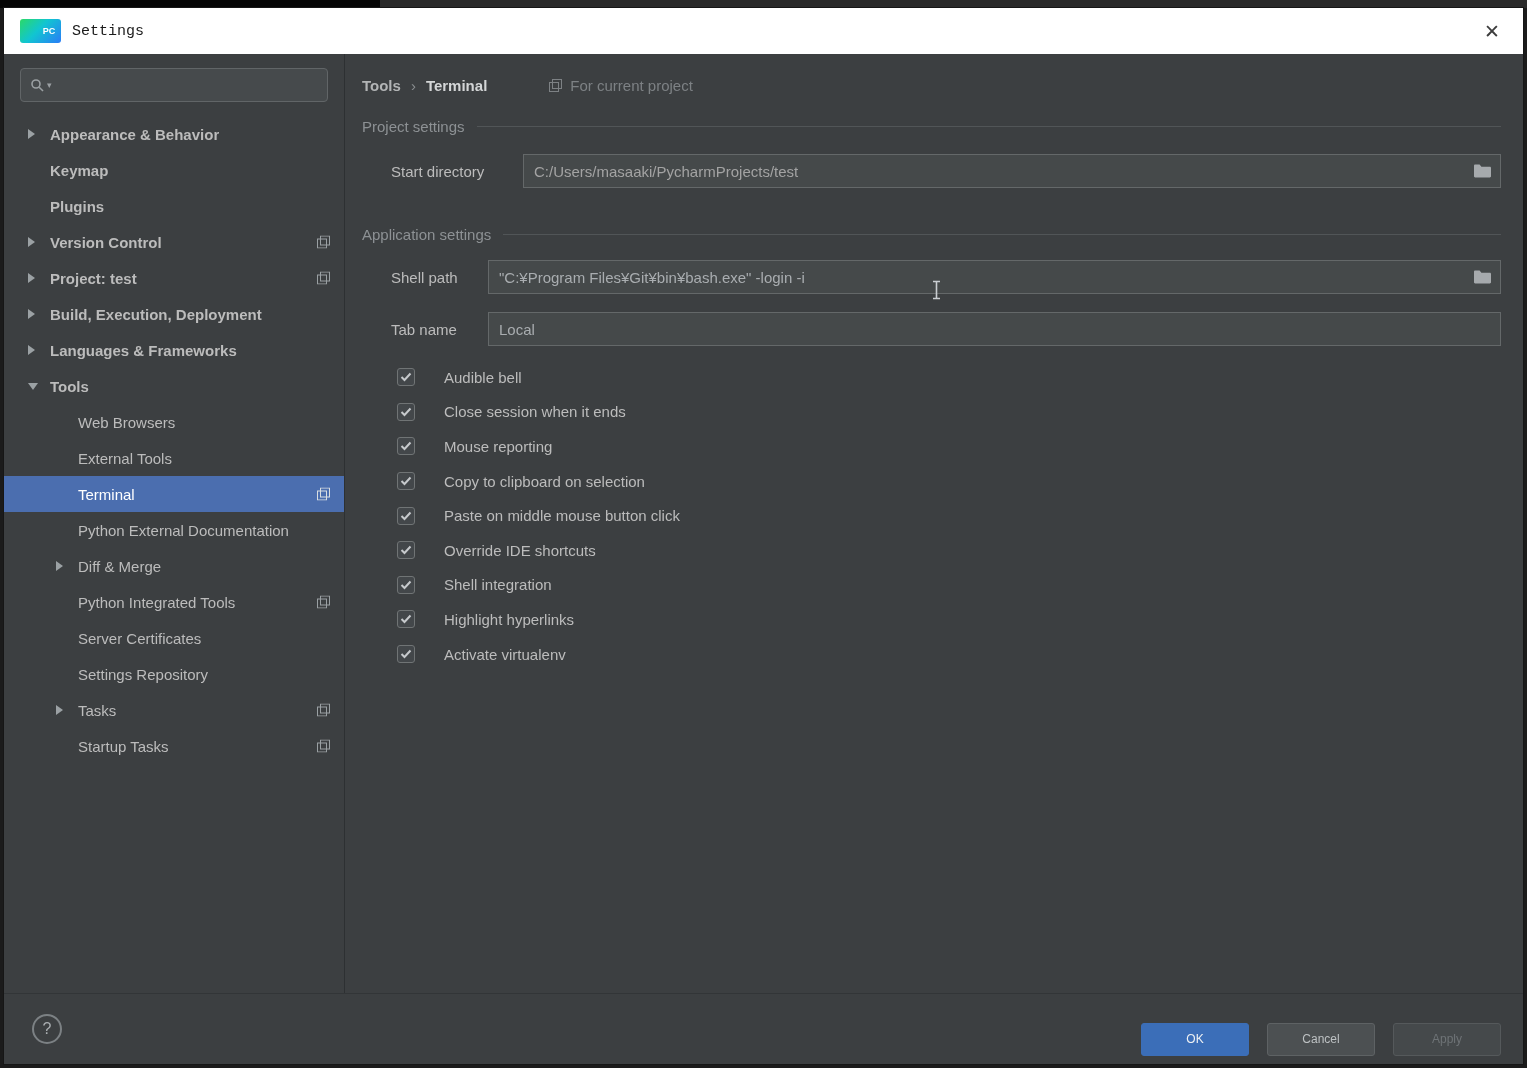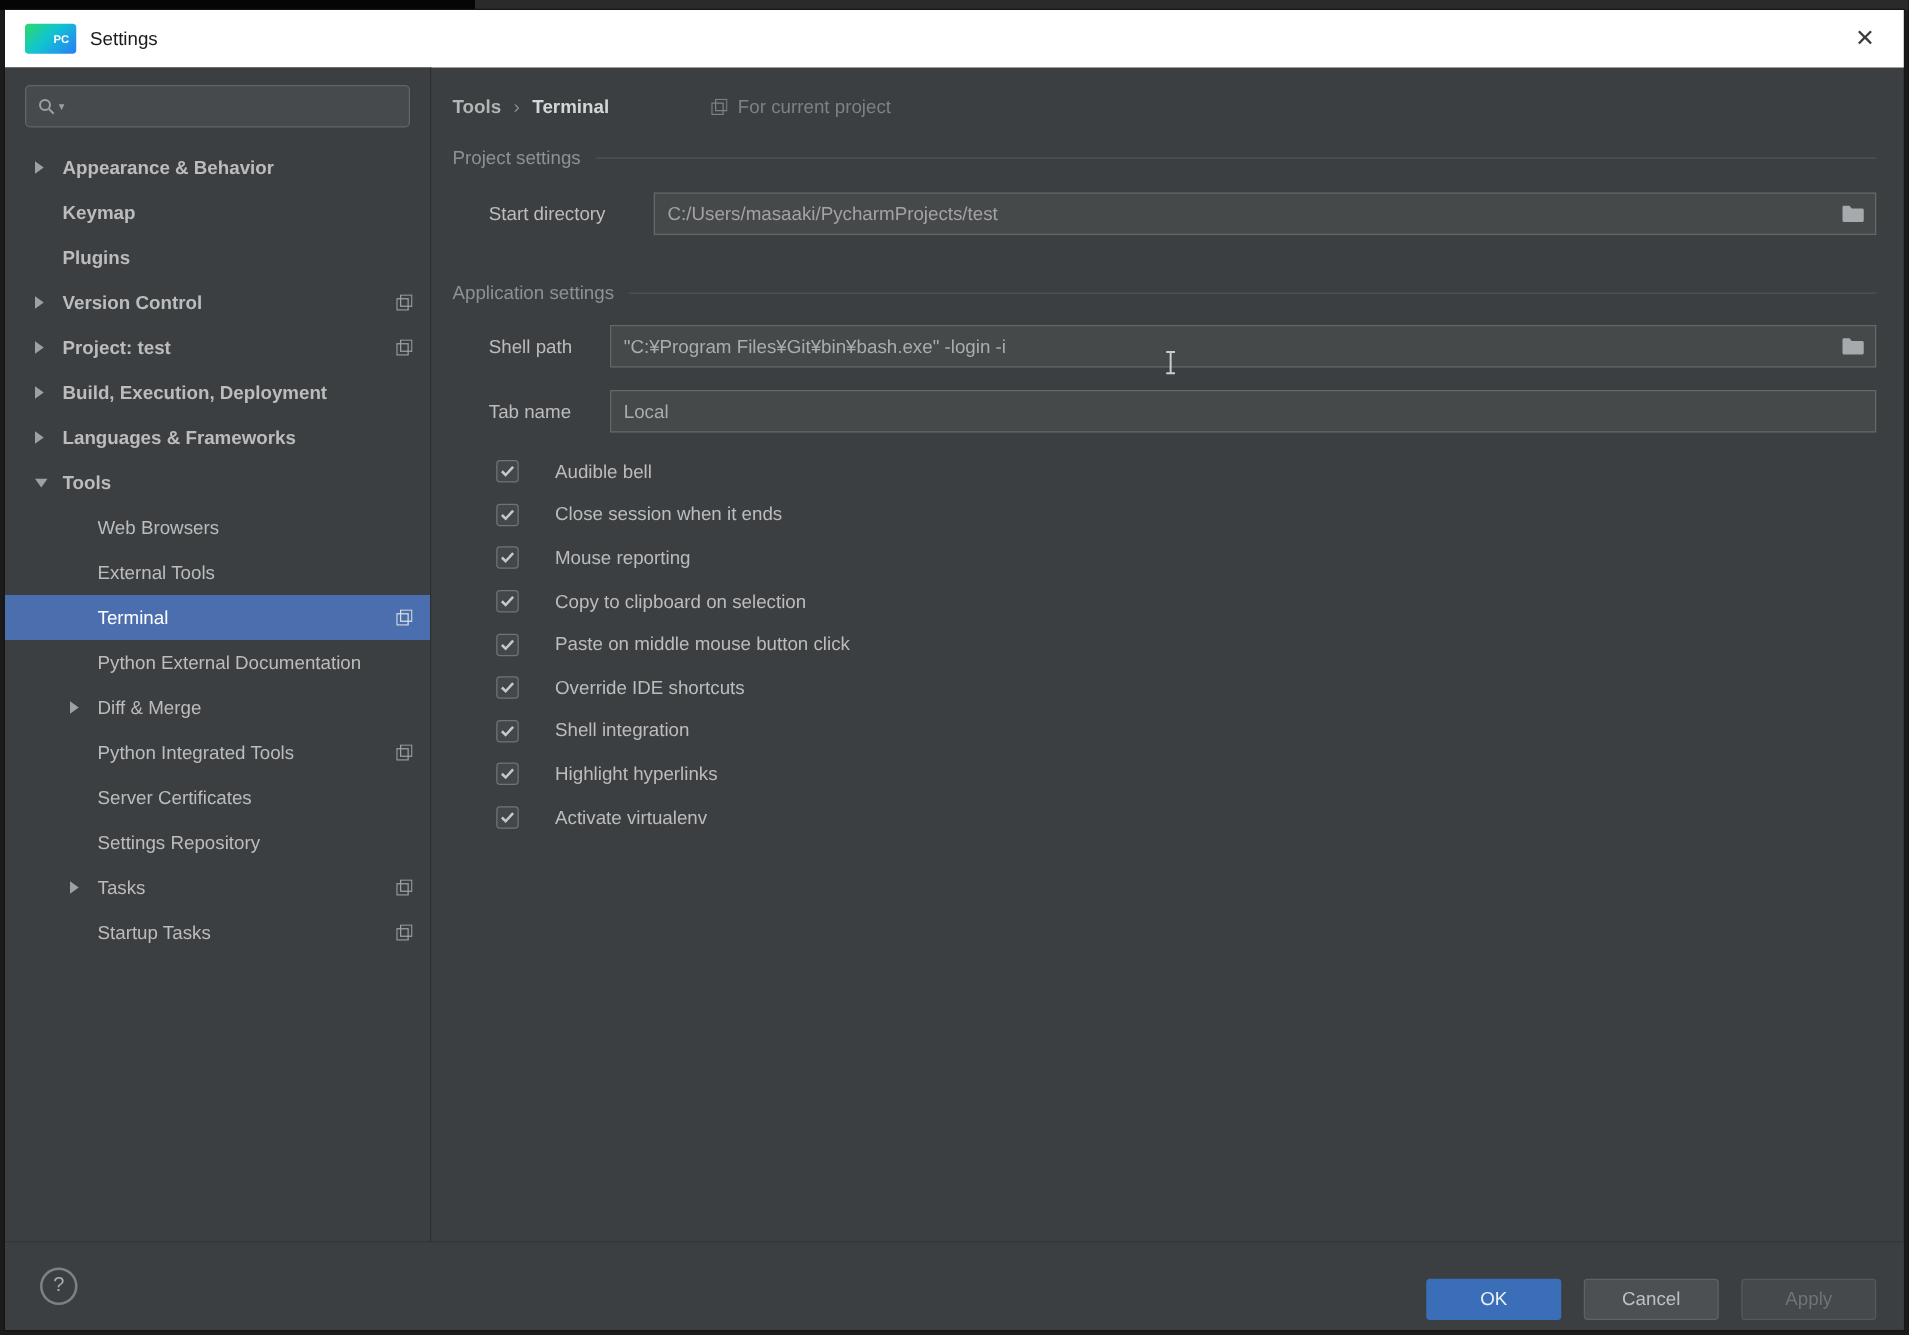--- a/index.html
+++ b/index.html
@@ -9,21 +9,21 @@
   .strip-right{position:absolute;left:380px;top:0;width:1147px;height:8px;background:#2a2a2a;}
 
   .dialog{position:absolute;left:4px;top:8px;width:1519px;height:1056px;background:#3c3f41;
           display:flex;flex-direction:column;box-shadow:0 0 0 1px #161616;}
 
   
   .titlebar{height:46px;flex:0 0 46px;background:#ffffff;display:flex;align-items:center;padding:0 16px;}
   .app-icon{width:24px;height:24px;border-radius:3px;flex:0 0 24px;
             background:linear-gradient(135deg,#2bd967 0%,#11c5d1 45%,#2a7cf7 100%);
             color:#fff;font-weight:bold;font-size:9px;display:flex;align-items:center;justify-content:center;padding-left:17px;}
-  .title-text{margin-left:11px;color:#1b1b1b;font-size:15px;}
+  .title-text{margin-left:11px;color:#1b1b1b;font-size:15px;font-family:Liberation Mono, monospace;}
   .close-btn{margin-left:auto;color:#3c3c3c;font-size:19px;width:30px;height:30px;
              display:flex;align-items:center;justify-content:center;cursor:default;}
 
   .body{flex:1;display:flex;min-height:0;}
 
   
   .sidebar{width:340px;flex:0 0 340px;background:#3c3f41;border-right:1px solid #2d3032;display:flex;flex-direction:column;}
   .search-box{margin:14px 16px 8px;height:32px;background:#464a4c;border:1px solid #616567;border-radius:4px;
               display:flex;align-items:center;padding:0 9px;gap:3px;flex:0 0 auto;}
   .search-box input{flex:1;background:transparent;border:0;outline:0;color:#c7cacc;font-size:14px;
@@ -42,21 +42,21 @@
   .tree-label.bold{font-weight:bold;}
   .badge{position:absolute;right:14px;top:50%;transform:translateY(-50%);color:#9aa0a3;display:flex;}
   .selected .badge{color:#d9dee1;}
 
   
   .content{flex:1;min-width:0;position:relative;color:#bcbcbc;}
   .breadcrumb{margin:16px 22px 0 17px;height:30px;display:flex;align-items:center;font-size:15px;gap:10px;}
   .crumb{font-weight:bold;color:#b2b4b5;cursor:default;}
   .crumb.current{color:#d4d6d7;}
   .crumb-sep{color:#8a8e90;}
-  .scope{margin-left:72px;display:flex;align-items:center;gap:8px;color:#7d8184;}
+  .scope{margin-left:52px;display:flex;align-items:center;gap:8px;color:#7d8184;}
 
   .section-head{margin:16px 22px 0 17px;display:flex;align-items:center;color:#8d9194;font-size:15px;height:20px;}
   .section-head .rule{flex:1;height:1px;background:#515557;margin-left:12px;}
 
   .form-row{margin:16px 22px 0 46px;display:flex;align-items:center;}
   .form-row.gap-lg{margin-top:18px;}
   .flabel{font-size:15px;color:#bcbcbc;flex:0 0 auto;}
   .flabel.w-start{width:132px;}
   .flabel.w-app{width:97px;}
   .field{flex:1;height:32px;background:#45494a;border:1px solid #646869;display:flex;align-items:center;
@@ -73,21 +73,21 @@
           display:flex;align-items:center;justify-content:center;box-sizing:border-box;}
   .cb-label{font-size:15px;color:#bcbcbc;margin-left:18px;}
 
   .ibeam{position:absolute;left:586px;top:226px;pointer-events:none;}
 
   
   .footer{flex:0 0 70px;background:#3c3f41;border-top:1px solid #323537;display:flex;align-items:center;padding:0 22px;}
   .help{width:30px;height:30px;border-radius:50%;border:2px solid #7c8184;color:#aaaeb1;display:flex;
         align-items:center;justify-content:center;font-size:16px;margin-left:6px;box-sizing:border-box;}
   .btns{margin-left:auto;display:flex;gap:18px;}
-  .btn{min-width:108px;height:33px;border-radius:3px;font-size:15px;display:flex;align-items:center;
+  .btn{min-width:108px;height:33px;border-radius:3px;font-size:12px;display:flex;align-items:center;
        justify-content:center;border:1px solid transparent;box-sizing:border-box;cursor:default;margin-top:20px;}
   .btn.ok{background:#3b6eb8;border-color:#3b6eb8;color:#eef1f3;}
   .btn.cancel{background:#4c5052;border-color:#5e6264;color:#bdc1c3;}
   .btn.apply{background:#45494b;border-color:#55595b;color:#6e7376;}
 </style>
 </head>
 <body>
 
 <div class="screen">
   <div class="strip-left"></div>

